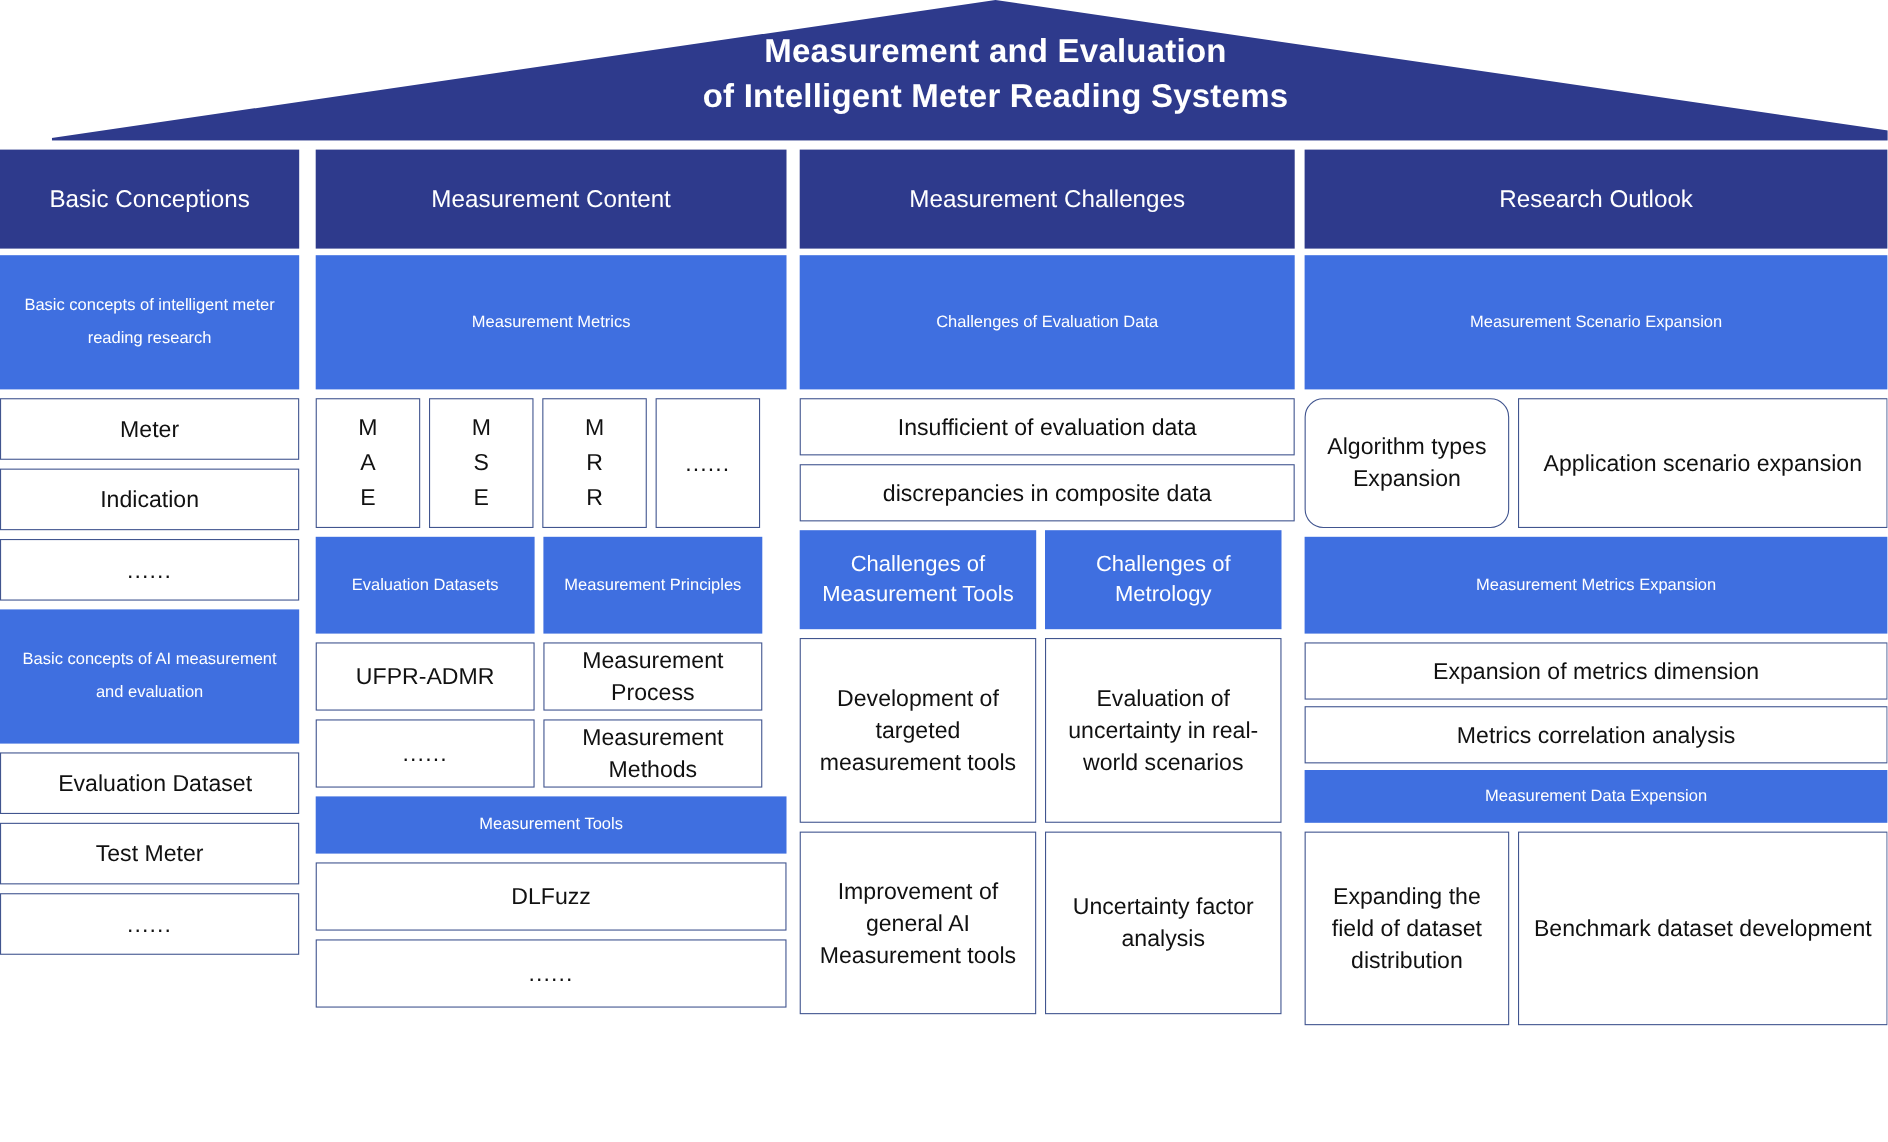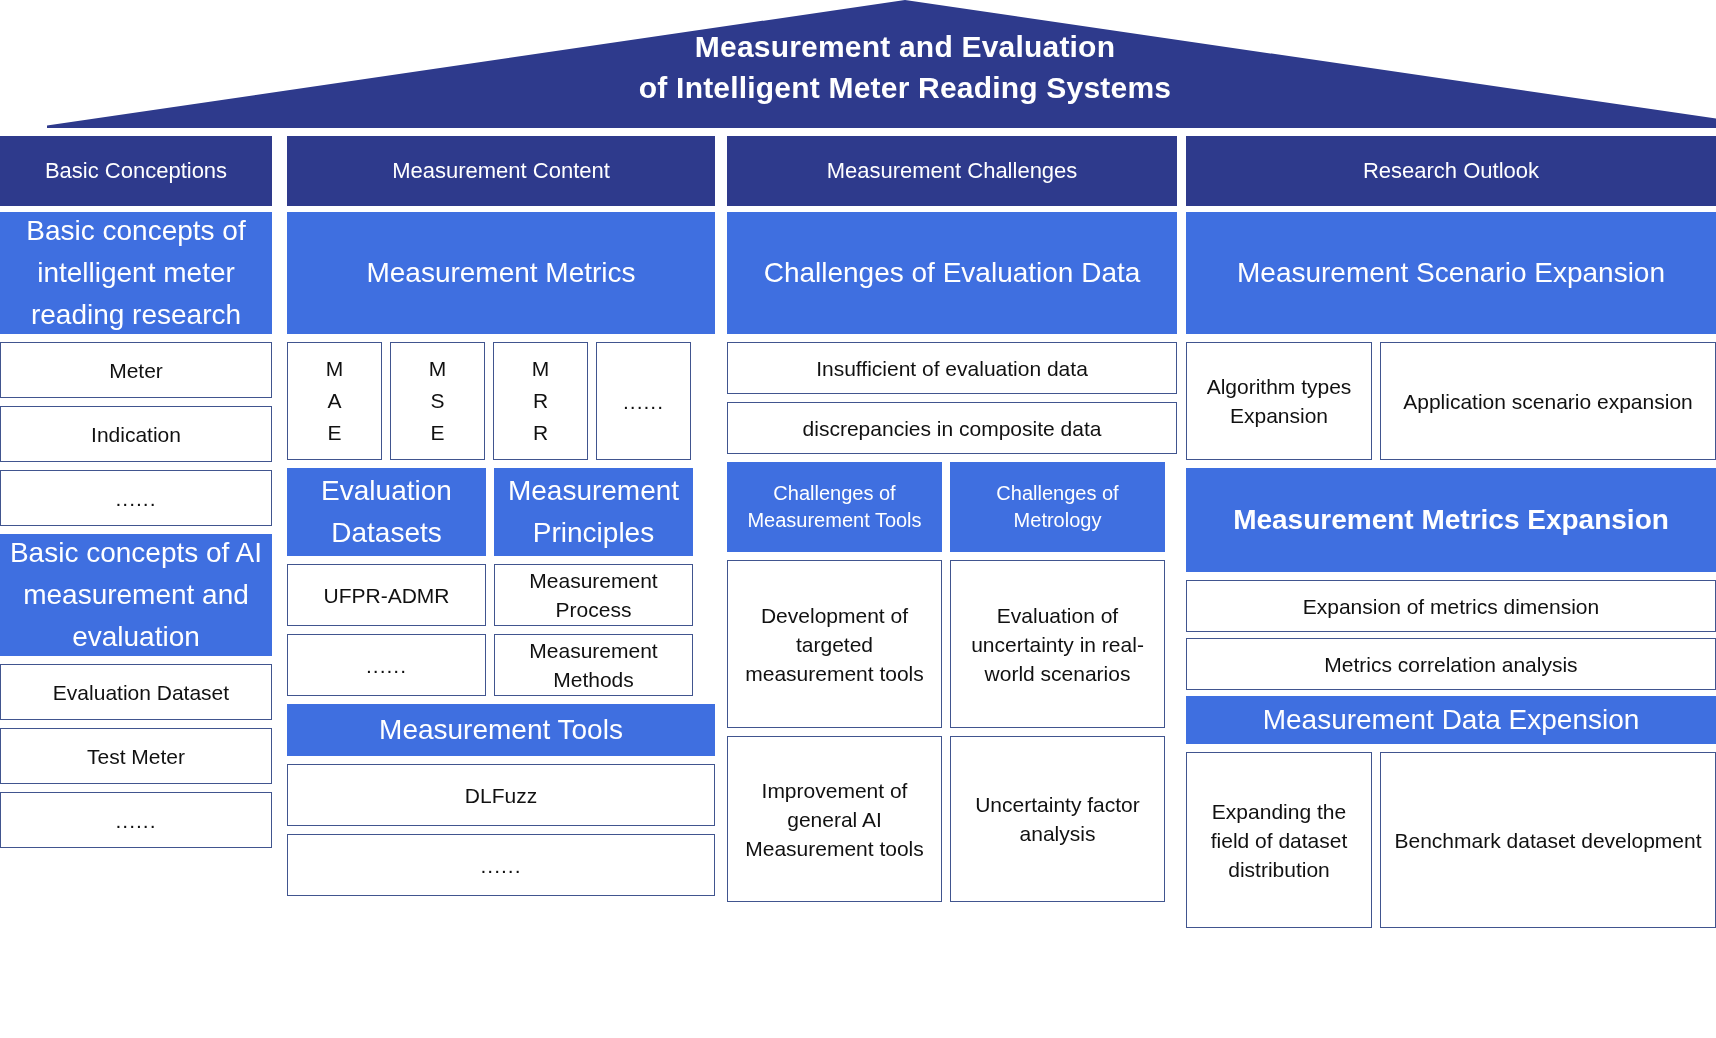--- a/index.html
+++ b/index.html
@@ -22,29 +22,29 @@
   .roof-title span{display:block;}
 
   
   .col{position:absolute;top:136px;}
   .c1{left:0px;   width:272px;}
   .c2{left:287px; width:428px;}
   .c3{left:727px; width:450px;}
   .c4{left:1186px;width:530px;}
 
   .hdr{
-    background:#2E3A8C;color:#fff;height:70px;
+    background:#2E3A8C;color:#fff;height:90px;
     display:flex;align-items:center;justify-content:center;
     font-size:22px;text-align:center;margin-bottom:6px;
   }
 
   .blue{
     background:#3F6FE0;color:#fff;
     display:flex;align-items:center;justify-content:center;
-    text-align:center;font-size:28px;line-height:42px;
+    text-align:center;font-size:15px;line-height:30px;
     box-sizing:border-box;padding:2px 6px;
   }
   .blue.small{font-size:20px;line-height:27px;}
 
   .white{
     background:#ffffff;border:1.6px solid #41558F;color:#111;
     display:flex;align-items:center;justify-content:center;
     text-align:center;font-size:21px;line-height:29px;
     box-sizing:border-box;padding:2px 6px;
   }
@@ -153,25 +153,25 @@
       <div class="white" style="width:215px;height:166px;">Uncertainty factor analysis</div>
     </div>
   </div>
 
   <div class="col c4">
     <div class="hdr">Research Outlook</div>
 
     <div class="blue gapb" style="height:122px;">Measurement Scenario Expansion</div>
 
     <div class="row gapb">
-      <div class="white" style="width:186px;height:118px;">Algorithm types Expansion</div>
+      <div class="white" style="width:186px;height:118px;border-radius:17px;">Algorithm types Expansion</div>
       <div class="white" style="width:336px;height:118px;">Application scenario expansion</div>
     </div>
 
-    <div class="blue gapb" style="height:104px;font-weight:bold;">Measurement Metrics Expansion</div>
+    <div class="blue gapb" style="height:88px;">Measurement Metrics Expansion</div>
 
     <div class="white gapb4" style="height:52px;">Expansion of metrics dimension</div>
     <div class="white gapb4" style="height:52px;">Metrics correlation analysis</div>
 
     <div class="blue gapb" style="height:48px;">Measurement Data Expension</div>
 
     <div class="row">
       <div class="white" style="width:186px;height:176px;">Expanding the field of dataset distribution</div>
       <div class="white" style="width:336px;height:176px;">Benchmark dataset development</div>
     </div>

